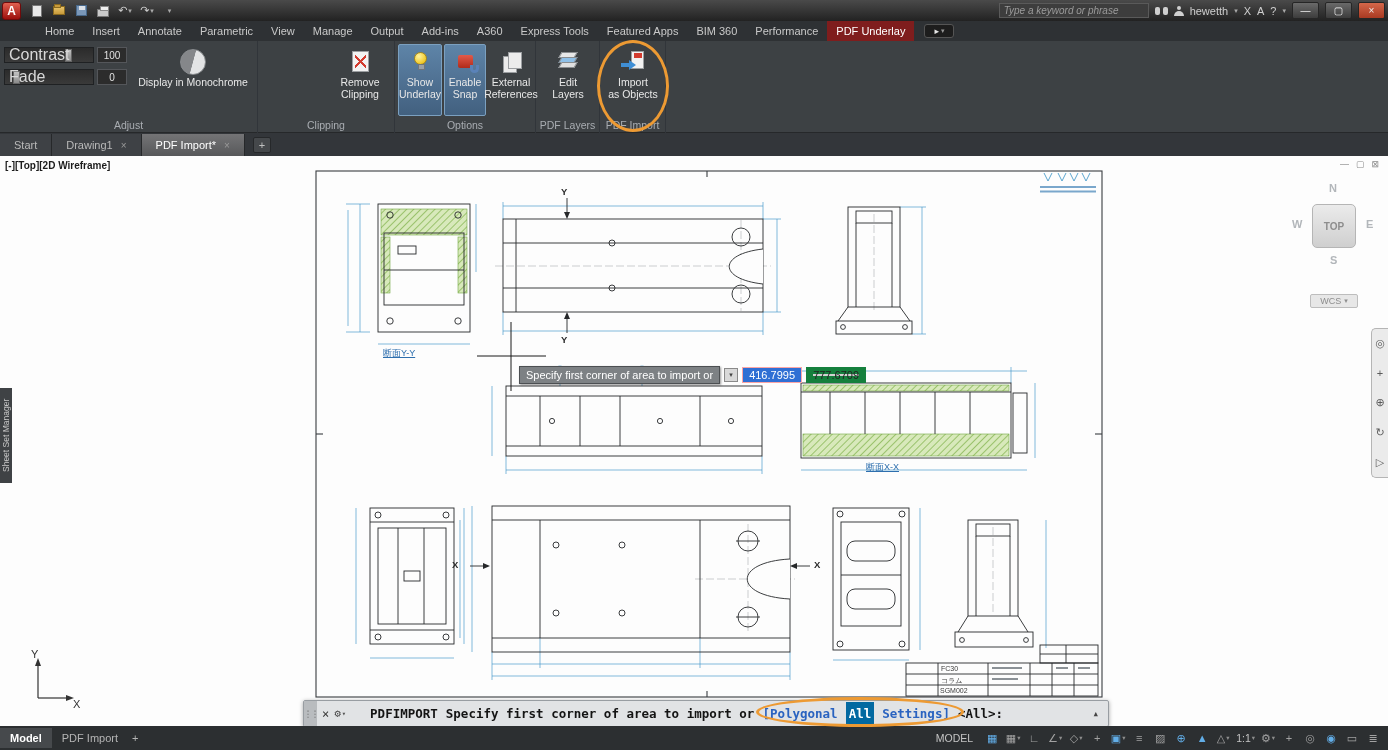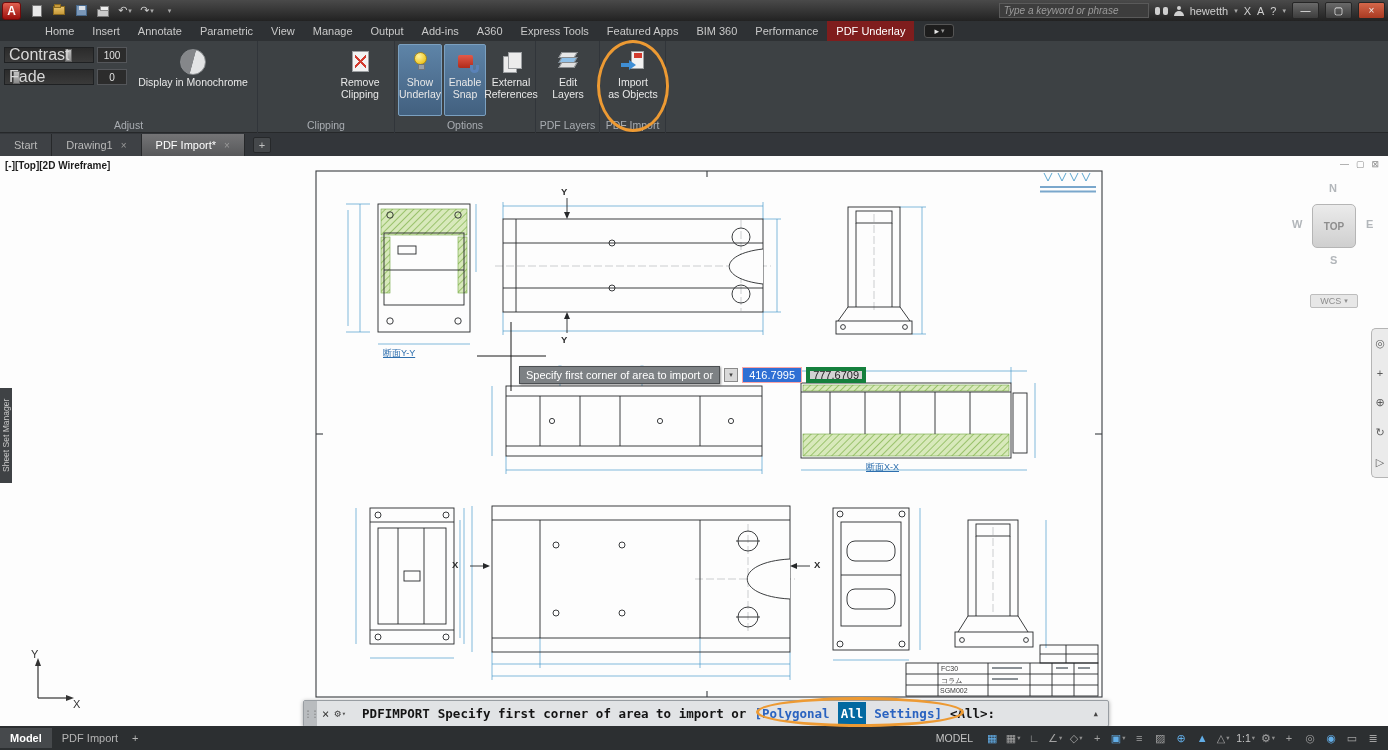--- a/index.html
+++ b/index.html
@@ -100,29 +100,29 @@
 #vc-wcs .car{font-size:7px}
 
 #navbar{left:1371px;top:328px;width:17px;height:150px;background:rgba(233,233,233,.92);border:1px solid #b5b5b5;border-right:none;border-radius:5px 0 0 5px;display:flex;flex-direction:column;align-items:center;justify-content:space-around;z-index:11}
 #navbar span{color:#5a5a5a;font-size:11px}
 
 #dyninput{left:519px;top:366px;display:flex;align-items:center;gap:4px;z-index:20}
 #di-prompt{background:#7d8184;border:1px solid #4c4f52;color:#fff;font-size:11px;padding:2px 6px;box-shadow:1px 1px 2px rgba(0,0,0,.4)}
 #di-opt{width:14px;height:14px;background:#d9d9d9;border:1px solid #8a8a8a;display:flex;align-items:center;justify-content:center;font-size:7px;color:#444}
 .di-field{width:60px;height:16px;font-size:11px;display:flex;align-items:center;justify-content:center}
 #di-x{background:#2f6fd4;border:1px solid #fca5a5;color:#fff}
-#di-y{background:#d2d2d2;border:4px solid #15803d;color:#222}
+#di-y{background:#d2d2d2;border:7px solid #15803d;color:#222}
 
 
 #cmddock{position:absolute;left:303px;top:700px;width:806px;height:27px;background:rgba(223,225,227,.94);border:1px solid #989da2;border-radius:2px;box-shadow:0 1px 4px rgba(0,0,0,.35);display:flex;align-items:center;z-index:30;font-family:"DejaVu Sans Mono",monospace}
 #cmd-grip{width:13px;height:100%;background:#b9bcbf;color:#666;font-size:9px;display:flex;align-items:center;justify-content:center;letter-spacing:-2px}
 #cmd-close{margin:0 5px;color:#333;font-size:12px}
 #cmd-custom{color:#444;font-size:11px;display:flex;align-items:center;gap:1px}
 #cmd-custom .car{font-size:7px;color:#555}
-#cmdtext{margin-left:16px;display:flex;align-items:center;font-size:12.5px;font-weight:bold;color:#141414;white-space:nowrap}
+#cmdtext{margin-left:24px;display:flex;align-items:center;font-size:12.5px;font-weight:bold;color:#141414;white-space:nowrap}
 .seg{margin-right:8px}
 .opt{color:#2a63c0}
 .optchip{background:#0369a1;color:#fff;padding:4px 3px}
 #cmd-up{margin-left:auto;padding-right:9px;color:#444;font-size:11px}
 
 
 #statusbar{position:absolute;left:0;bottom:0;width:1388px;height:24px;background:#2c2f31;display:flex;align-items:center;z-index:40;font-size:11px}
 .ltab{padding:4px 10px;color:#b5b5b5}
 .ltab.active{background:#46494c;color:#fff;font-weight:bold}
 #lt-new{margin-left:4px;color:#b5b5b5}

